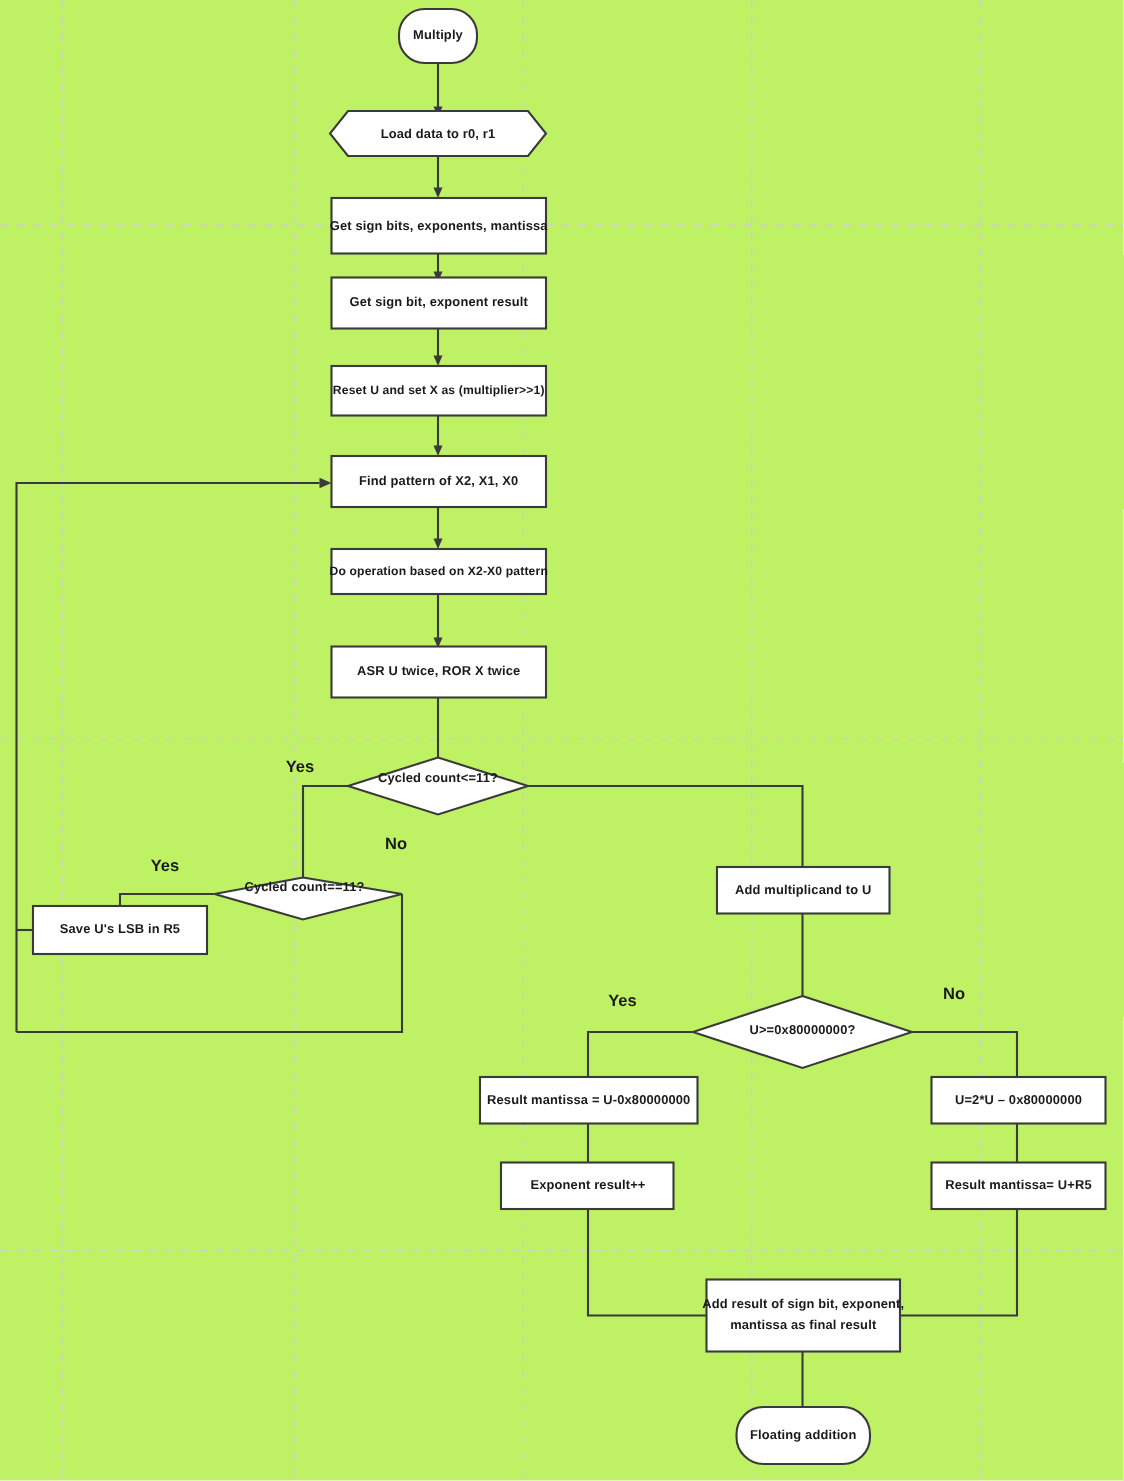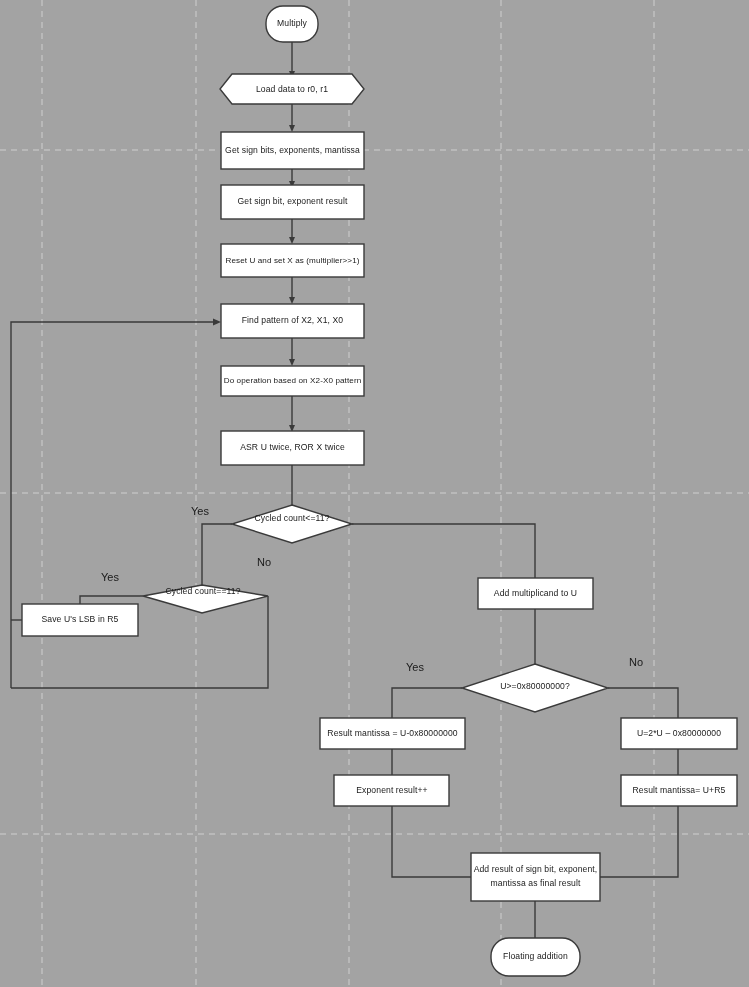--- a/index.html
+++ b/index.html
@@ -8,22 +8,23 @@
     padding: 0;
     background: #ffffff;
   }
   body {
     font-family: "Liberation Sans", sans-serif;
   }
   #canvas {
     position: relative;
     width: 749px;
     height: 987px;
-    background: #a3a3a3;
+    background: #bef264;
     overflow: hidden;
+    font-weight: bold;
   }
   #canvas svg {
     position: absolute;
     left: 0;
     top: 0;
   }
   .guide {
     stroke: #cfcfcf;
     stroke-width: 1;
     stroke-dasharray: 6 5;

